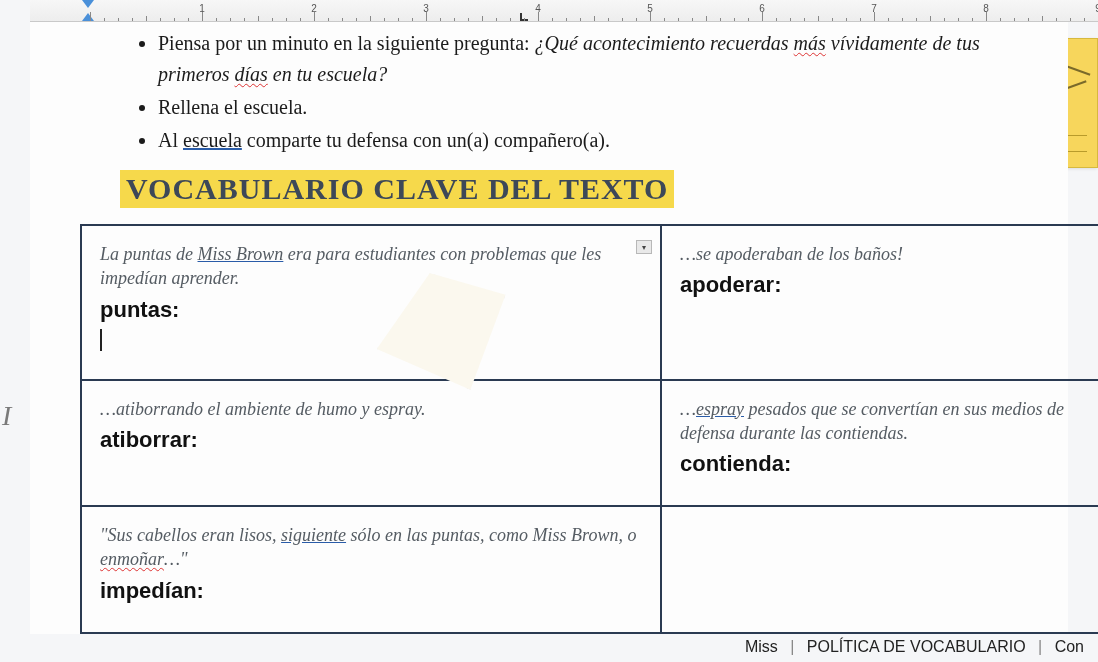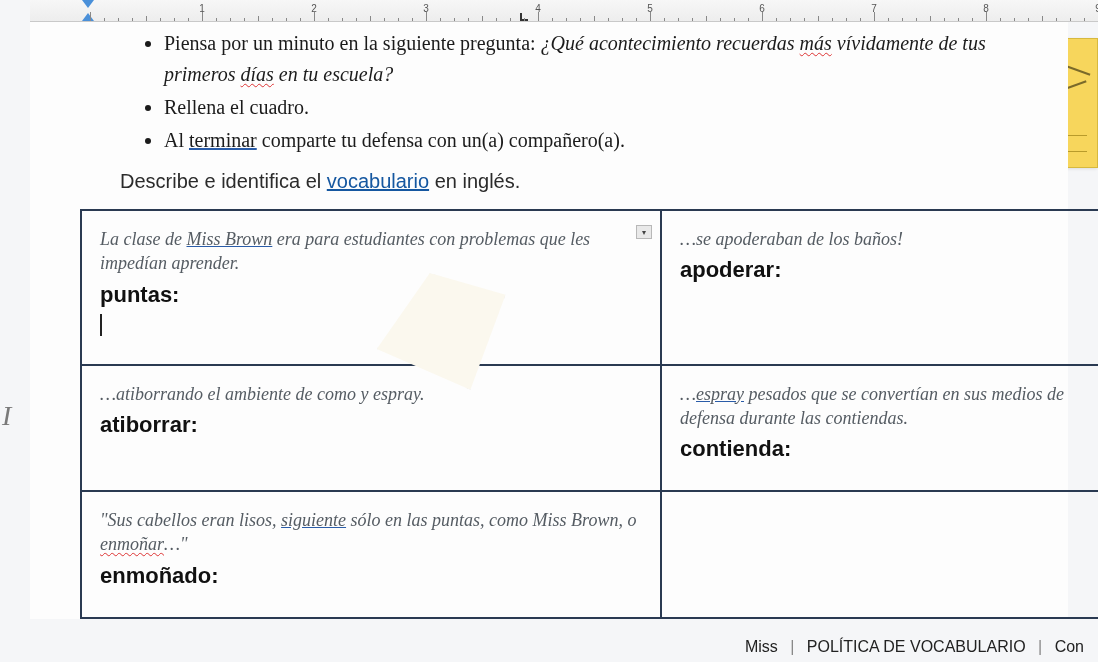--- a/index.html
+++ b/index.html
@@ -72,21 +72,21 @@
   }
 
   .bullets {
     font-family: 'Comic Sans MS', 'Bradley Hand', cursive;
     font-size: 20px;
     color: #1b1b1b;
     line-height: 1.55;
     margin-bottom: 14px;
     margin-left: 20px;
   }
-  .bullets li { list-style: disc; margin-left: 24px; margin-bottom: 2px; }
+  .bullets li { list-style: disc; margin-left: 18px; margin-bottom: 2px; }
   .bullets .q { font-style: italic; }
   .squiggle {
     text-decoration: underline wavy #d33;
     text-decoration-thickness: 1.2px;
     text-underline-offset: 2px;
   }
   .uline { text-decoration: underline; text-decoration-color: #2a5ca8; }
 
   .heading-row {
     display: flex;
@@ -351,74 +351,72 @@
   <div class="line" style="top:112px;"></div>
 </div>
 
 <div class="page">
 
   <ul class="bullets">
     <li>
       <span>Piensa por un minuto en la siguiente pregunta: </span><span class="q"><span>¿Qué acontecimiento recuerdas </span><span class="squiggle">más</span><span> vívidamente de tus primeros </span><span class="squiggle">días</span><span> en tu escuela?</span></span>
     </li>
     <li>
-      <span>Rellena el cuadro.</span>
+      <span>Rellena el escuela.</span>
     </li>
     <li>
-      <span>Al </span><span class="uline">terminar</span><span> comparte tu defensa con un(a) compañero(a).</span>
+      <span>Al </span><span class="uline">escuela</span><span> comparte tu defensa con un(a) compañero(a).</span>
     </li>
   </ul>
 
   <div class="heading-row">
-    <span class="heading-desc">
-      <span>Describe e identifica el </span><span class="link">vocabulario</span><span> en inglés.</span>
-    </span>
+    <span class="vocab-heading">VOCABULARIO CLAVE DEL TEXTO</span>
   </div>
 
   <table class="vocab">
     <colgroup>
         <col class="left">
         <col class="right">
       </colgroup>
 
     <tbody>
         <tr>
       <td>
         <div class="dd-arrow">▾</div>
         <div class="sentence">
-          <span>La clase de </span><span class="uline">Miss Brown</span><span> era para estudiantes con problemas que les impedían aprender.</span>
+          <span>La puntas de </span><span class="uline">Miss Brown</span><span> era para estudiantes con problemas que les impedían aprender.</span>
         </div>
         <div class="term">puntas:</div>
         <span class="cursor"></span>
       </td>
       <td>
         <div class="sentence">…se apoderaban de los baños!</div>
         <div class="term">apoderar:</div>
       </td>
     </tr>
 
     <tr>
       <td>
-        <div class="sentence">…atiborrando el ambiente de como y espray.</div>
+        <div class="sentence">…atiborrando el ambiente de humo y espray.</div>
         <div class="term">atiborrar:</div>
       </td>
       <td>
         <div class="sentence">
           <span>…</span><span class="uline">espray</span><span> pesados que se convertían en sus medios de defensa durante las </span><span>contiendas</span><span>.</span>
         </div>
         <div class="term">contienda:</div>
       </td>
     </tr>
 
     <tr>
       <td>
         <div class="sentence">
           <span>"Sus cabellos eran lisos, </span><span class="uline">siguiente</span><span> sólo en las puntas, como Miss Brown, o </span><span class="squiggle">enmoñar</span><span>…"</span>
         </div>
-        <div class="term">enmoñado:</div>
+        <div class="term">impedían:</div>
       </td>
       <td>
         <div class="sentence"></div>
         <div class="term"></div>
       </td>
     </tr>
   </tbody>
     </table>
 </div>
 

